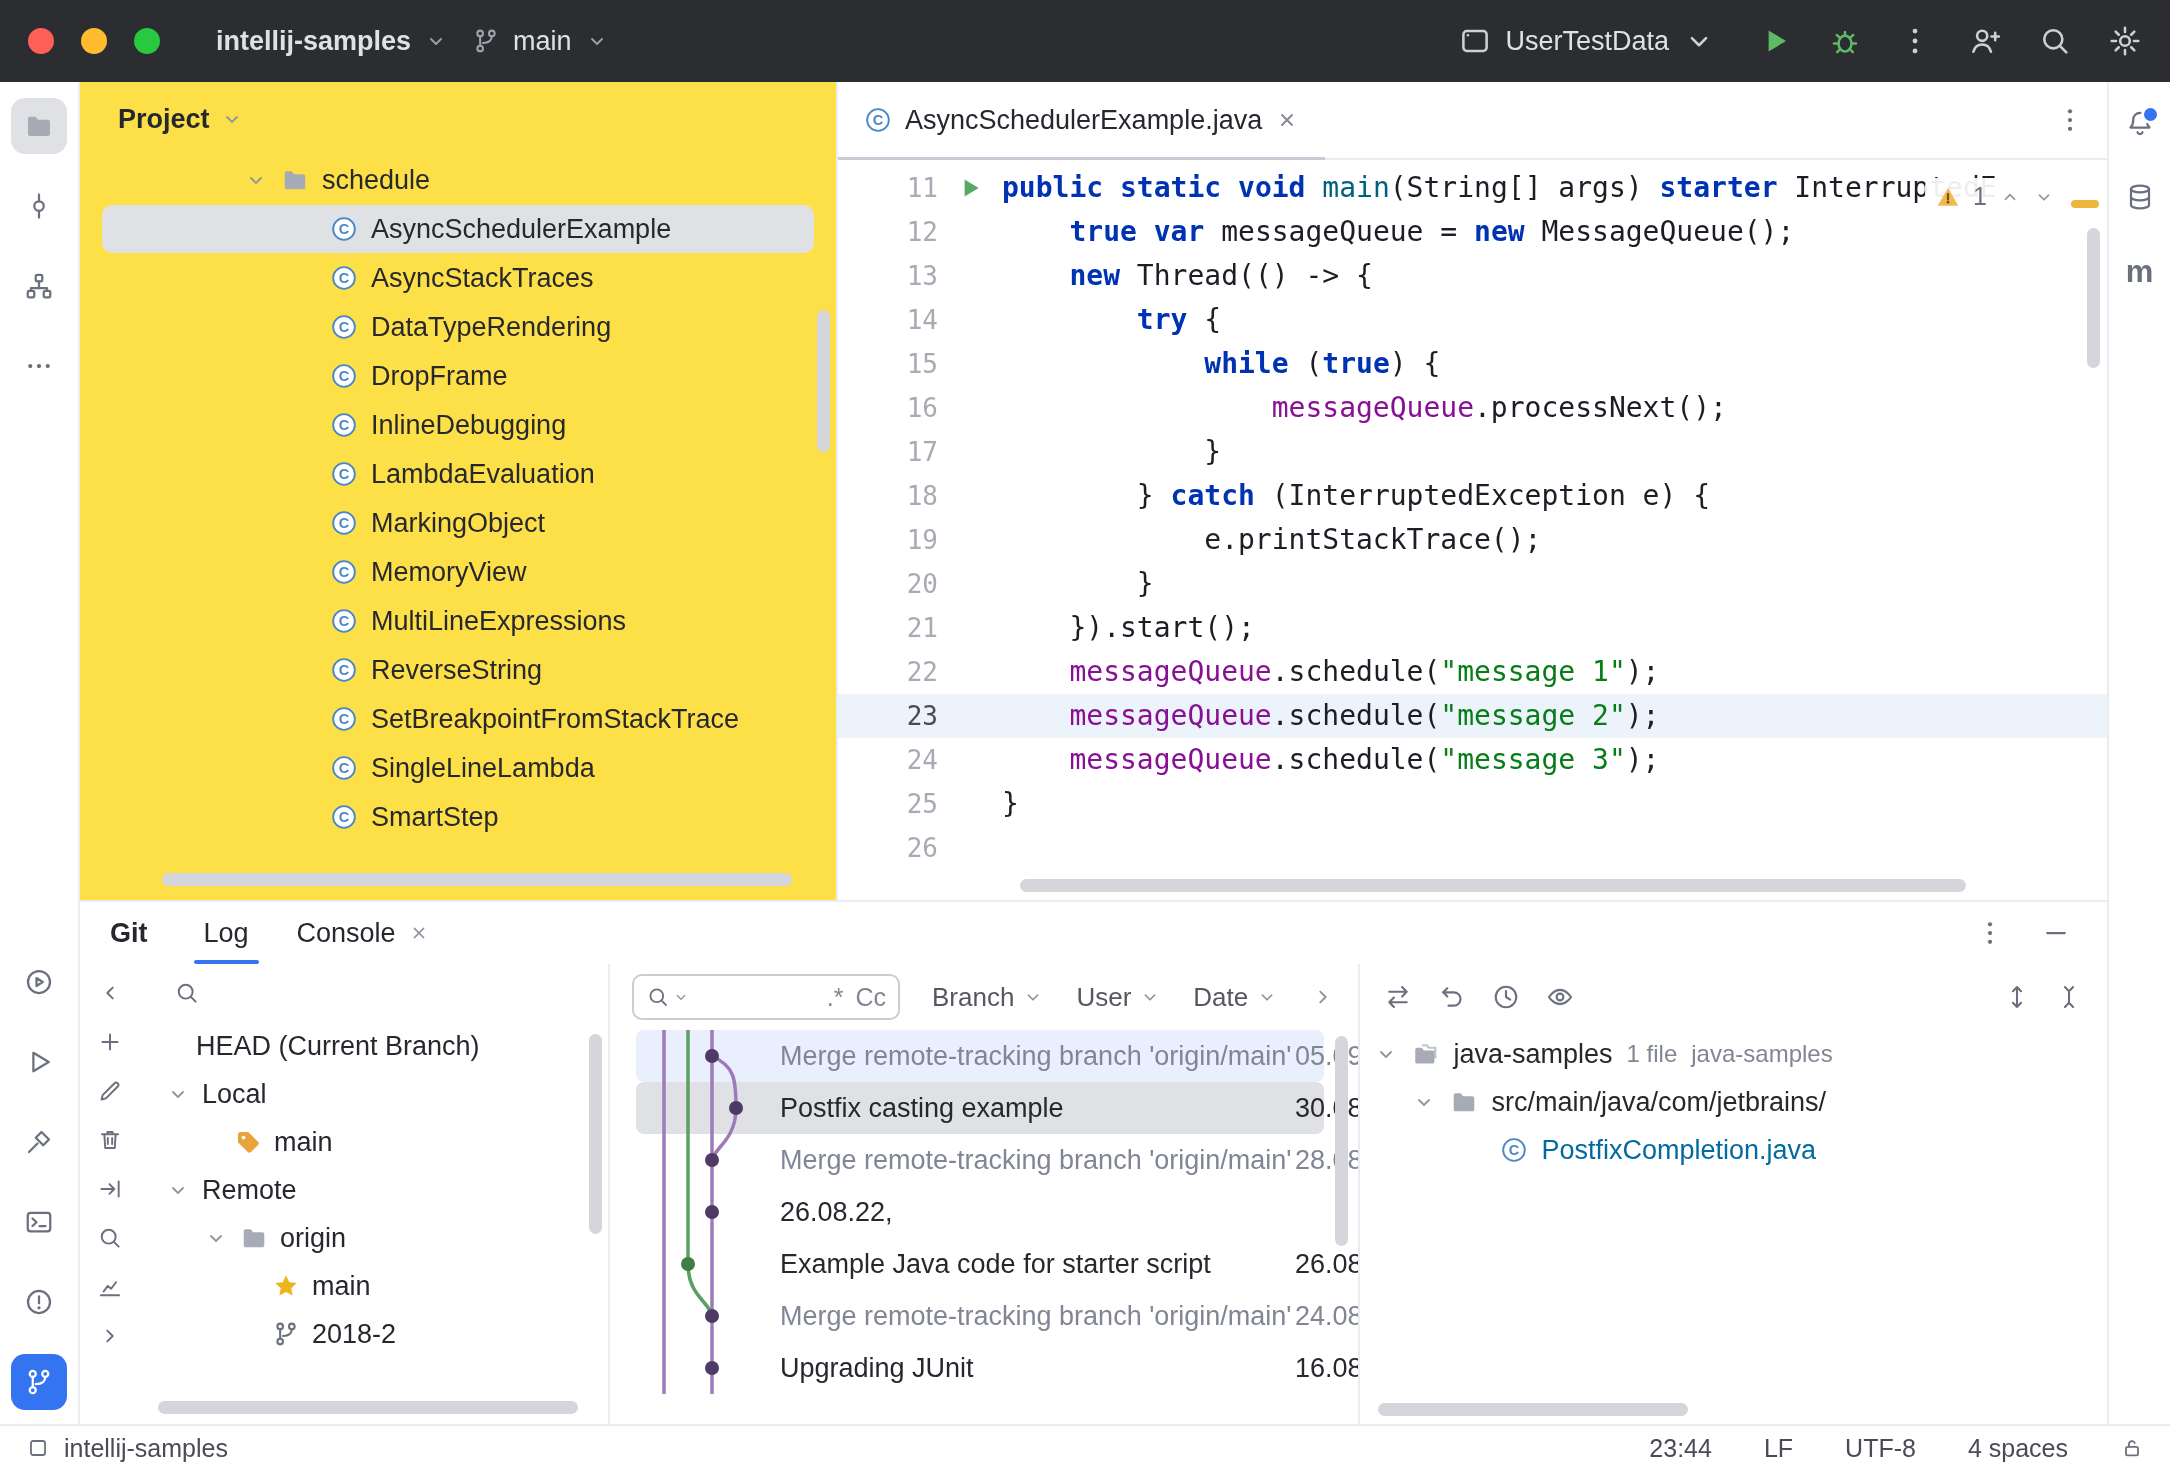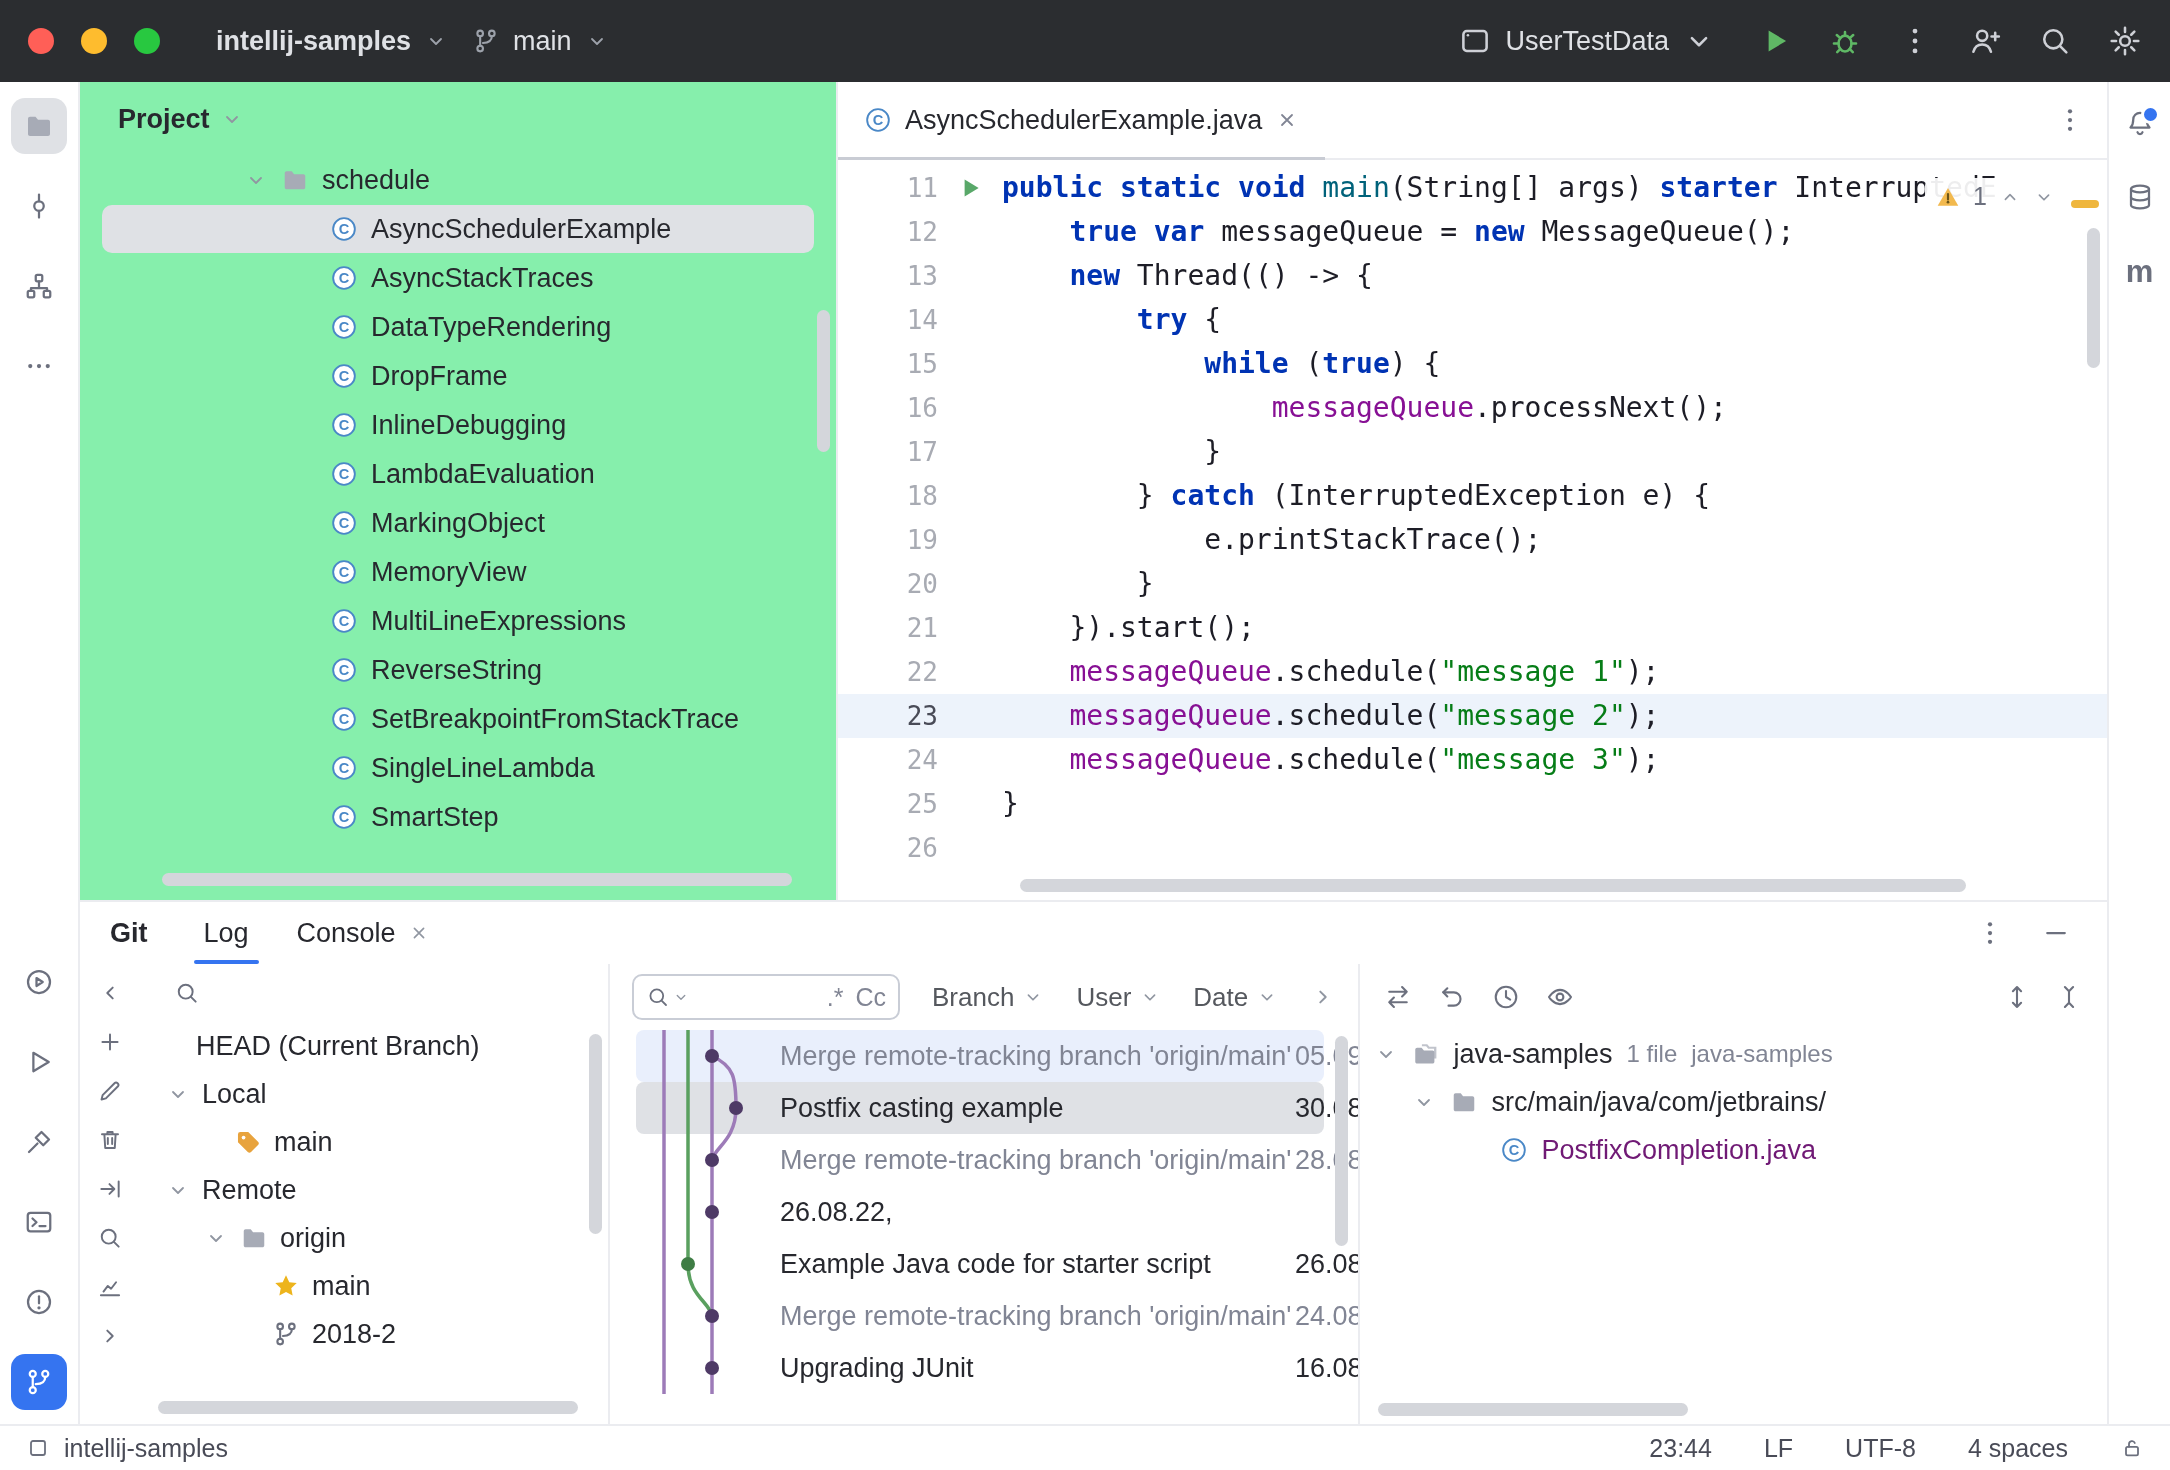--- a/index.html
+++ b/index.html
@@ -31,21 +31,21 @@
 .strip-btn.git-active{background:#3574f0}
 .strip-btn.git-active .ic{color:#fff}
 .strip-spacer{flex:1}
 .right-strip{flex:none;width:63px;border-left:2px solid #ebecf0;display:flex;flex-direction:column;align-items:center;padding:26px 0;gap:44px;background:#fff}
 .bell-wrap{position:relative}
 .bell-wrap::after{content:"";position:absolute;top:-3px;right:-5px;width:13px;height:13px;border-radius:50%;background:#3574f0;border:3px solid #fff}
 .maven{font-size:31px;font-weight:600;color:#6c707e;line-height:1}
 .center{flex:1;display:flex;flex-direction:column;min-width:0}
 .top-region{flex:none;height:818px;display:flex;min-height:0}
 
-.project-panel{flex:none;width:758px;border-right:2px solid #ebecf0;position:relative;overflow:hidden;background:#86efac}
+.project-panel{flex:none;width:758px;border-right:2px solid #ebecf0;position:relative;overflow:hidden;background:#fde047}
 .pp-header{height:74px;display:flex;align-items:center;gap:10px;padding-left:38px;font-size:27px;font-weight:700}
 .tree{font-size:27px}
 .tree-row{height:48px;margin:0 22px 1px;border-radius:10px;display:flex;align-items:center;gap:13px;white-space:nowrap}
 .tree-row.folder{padding-left:142px}
 .tree-row.item{padding-left:228px}
 .tree-row.sel{background:#dfe1e5}
 .sb{position:absolute;background:#d4d6db;border-radius:7px}
 .pp-vscroll{right:6px;top:228px;width:13px;height:142px}
 .pp-hscroll{left:82px;bottom:14px;height:13px;width:630px}
 
@@ -101,21 +101,21 @@
 .c-date{flex:none;white-space:nowrap}
 .graph-svg{position:absolute;left:20px;top:66px;pointer-events:none}
 .cm-vscroll{right:10px;top:72px;width:13px;height:210px}
 
 .git-files{flex:1;position:relative;overflow:hidden;font-size:27px}
 .files-toolbar{height:66px;display:flex;align-items:center;gap:26px;padding:0 24px}
 .ftools-right{margin-left:auto;display:flex;gap:24px}
 .file-row{height:48px;display:flex;align-items:center;gap:14px;white-space:nowrap;overflow:hidden}
 .f1{padding-left:14px}.f2{padding-left:52px}.f3{padding-left:140px}
 .meta{color:#818594;font-size:24px}
-.file-link{color:#701a75}
+.file-link{color:#0369a1}
 .gf-hscroll{left:18px;bottom:8px;height:13px;width:310px}
 
 .statusbar{flex:none;height:46px;border-top:2px solid #ebecf0;display:flex;align-items:center;padding:0 26px;font-size:25px;color:#494b57;gap:14px}
 .sb-right{margin-left:auto;display:flex;align-items:center;gap:52px}
 </style>
 </head>
 <body>
 
 <div class="window">
 

